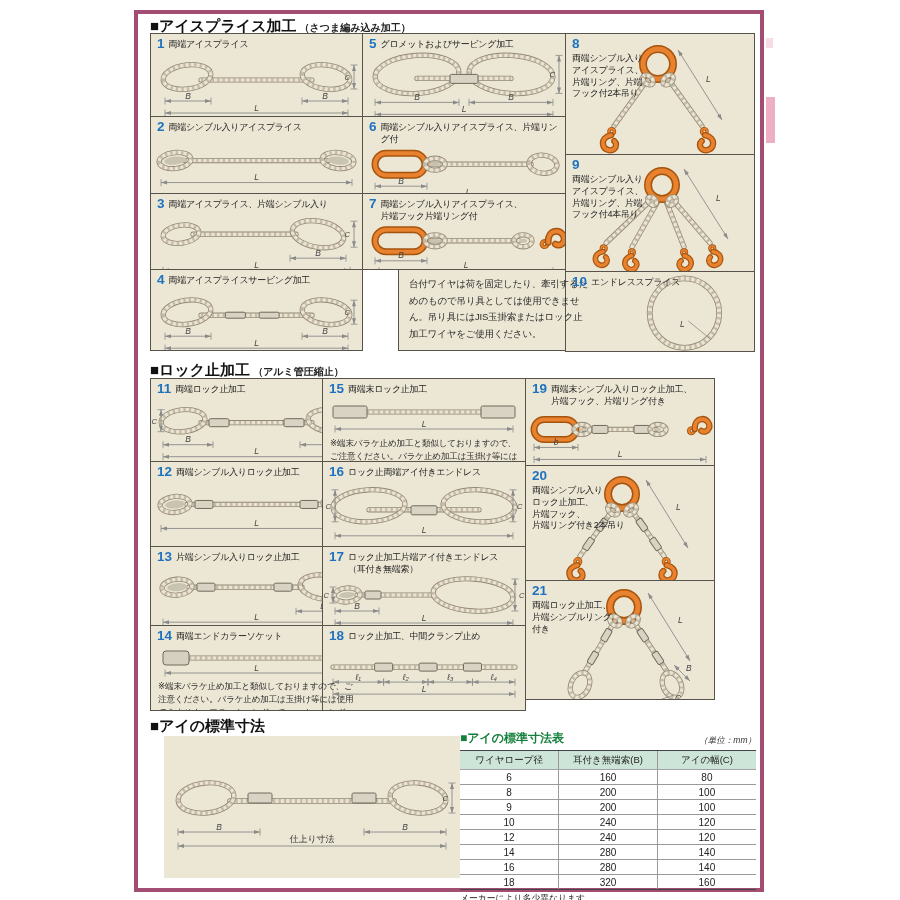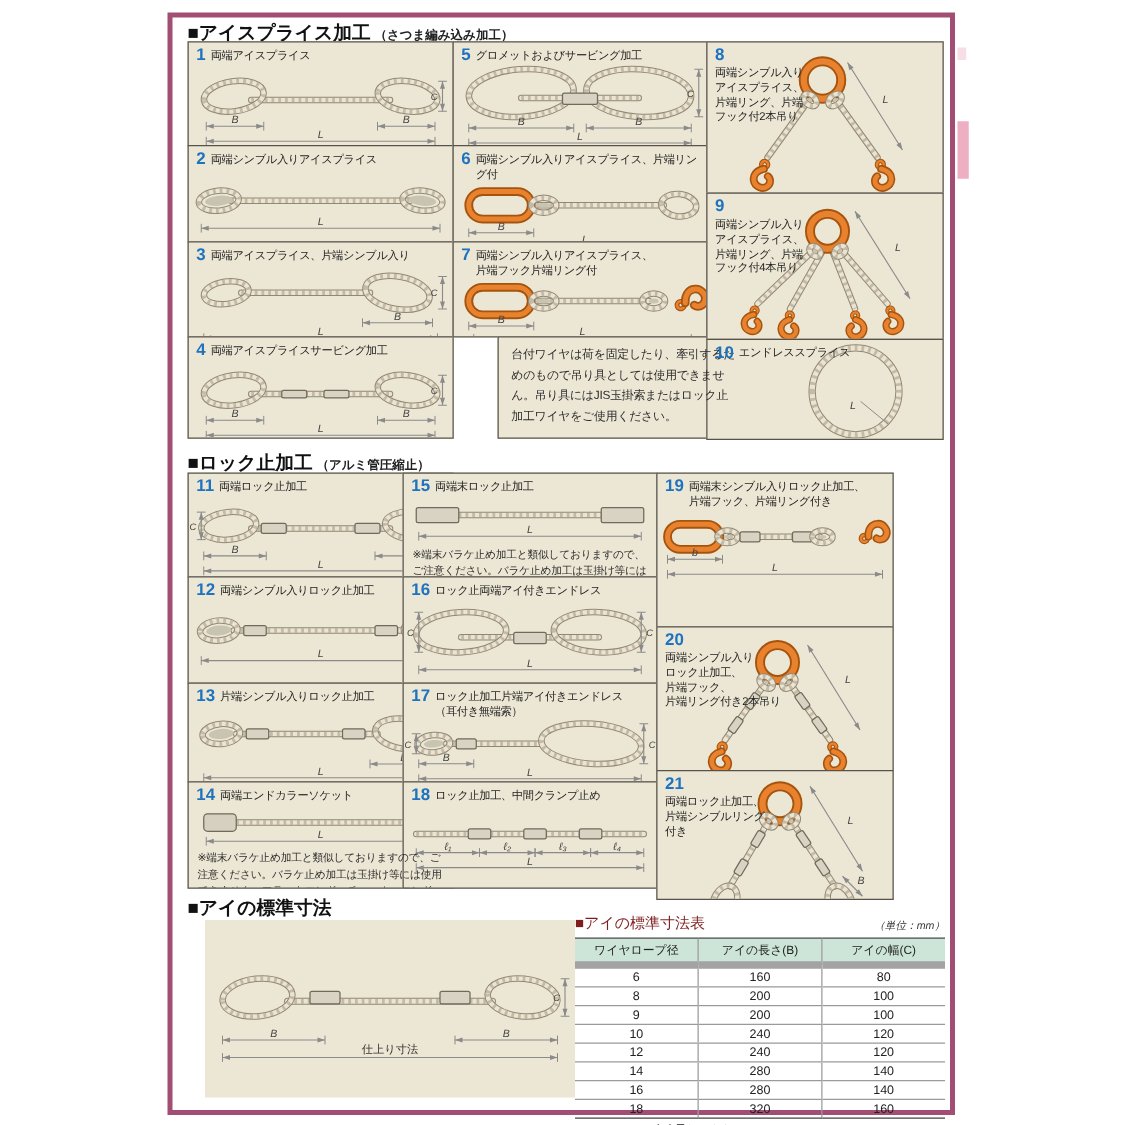--- a/index.html
+++ b/index.html
@@ -24,25 +24,25 @@
   .clabel{font-size:9px;letter-spacing:-0.3px;color:#1d1d1d;line-height:1.3;padding-top:2px;white-space:pre-line;}
   .cnote{position:relative;z-index:2;font-size:8.6px;color:#2c2c2c;line-height:1.5;padding:1px 7px 2px 7px;letter-spacing:-0.2px;}
   .note-only{display:flex;align-items:flex-start;margin-left:36px;}
   .note-only .cnote{font-size:9.5px;line-height:1.75;padding:6px 10px;}
   .cell svg{display:block;}
   svg.overlay{position:absolute;left:0;top:0;z-index:1;}
   .dia-box{position:absolute;background:#ece6d4;}
   .dia-box svg{display:block;}
   .tbl-wrap{position:absolute;}
   .tbl-title-row{display:flex;justify-content:space-between;align-items:flex-end;}
-  .tbl-title{font-weight:normal;font-size:12px;color:#7f1d1d;}
+  .tbl-title{font-weight:bold;font-size:12px;color:#15803d;}
   .tbl-unit{font-size:8.5px;color:#333;font-style:italic;}
   table{border-collapse:collapse;width:100%;margin-top:3px;}
   th{background:#cde5d8;font-size:9.5px;font-weight:normal;color:#222;padding:2.5px 0;
-     border-top:1.5px solid #444;border-bottom:6px solid #a3a3a3;}
+     border-top:1.5px solid #444;border-bottom:1px solid #a3a3a3;}
   td{font-size:10px;text-align:center;color:#222;padding:1.5px 0;border-bottom:1px solid #9a9a9a;}
   th + th, td + td{border-left:1px solid #9a9a9a;}
   tr:last-child td{border-bottom:1.2px solid #444;}
   .tbl-foot{font-size:8.8px;color:#222;margin-top:3px;}
   svg text{font-family:"Liberation Sans","DejaVu Sans",sans-serif;}
 </style>
 </head>
 <body>
 
 <div class="frame">
@@ -773,21 +773,21 @@
               <line x1="10" y1="51.12" x2="192" y2="51.12" stroke="#8a8a8a" stroke-width="0.9"></line>
               <line x1="10" y1="47.62" x2="10" y2="54.62" stroke="#8a8a8a" stroke-width="0.8"></line>
               <line x1="192" y1="47.62" x2="192" y2="54.62" stroke="#8a8a8a" stroke-width="0.8"></line>
               <polygon points="0,0 6,-2 6,2" fill="#8a8a8a" transform="translate(10 51.12) rotate(0)"></polygon>
               <polygon points="0,0 6,-2 6,2" fill="#8a8a8a" transform="translate(192 51.12) rotate(180)"></polygon>
               <text x="101" y="48.62" font-size="8.5" text-anchor="middle" fill="#444" font-style="italic">L</text>
             </svg>
           </div>
         </div>
         <div class="gcol" style="width: 190px;">
-          <div class="cell" style="width: 190px; height: 124px;">
+          <div class="cell" style="width: 190px; height: 88px;">
             <div class="chead">
               <span class="cnum">19</span>
               <span class="clabel">両端末シンブル入りロック止加工、
 片端フック、片端リング付き</span>
             </div>
             <svg width="188" height="66">
               <path d="M58,22.44 L130,22.44" fill="none" stroke="#8f8874" stroke-width="5.2" stroke-linecap="round"></path>
               <path d="M58,22.44 L130,22.44" fill="none" stroke="#ece4d0" stroke-width="3.6" stroke-linecap="round"></path>
               <path d="M58,22.44 L130,22.44" fill="none" stroke="#9a9280" stroke-width="3.6" stroke-dasharray="2.2 3.2" opacity="0.5"></path>
               <rect x="8" y="12.440000000000001" width="42" height="20" rx="10" fill="none" stroke="#a5540e" stroke-width="7"></rect>
@@ -870,21 +870,21 @@
                 <circle cx="0" cy="1.5" r="2.6" fill="none" stroke="#e8822e" stroke-width="1.8"></circle>
                 <path d="M0,5 C5,7 7.5,11 6,15 C4.5,19.5 -2,21 -5,17.5 C-7.2,15 -6.5,11.5 -4,10" fill="none" stroke="#a5540e" stroke-width="6" stroke-linecap="round"></path>
                 <path d="M0,5 C5,7 7.5,11 6,15 C4.5,19.5 -2,21 -5,17.5 C-7.2,15 -6.5,11.5 -4,10" fill="none" stroke="#e8822e" stroke-width="3.6" stroke-linecap="round"></path>
               </g>
               <line x1="120" y1="14" x2="162" y2="82" stroke="#8a8a8a" stroke-width="0.9"></line>
               <polygon points="0,0 6,-2 6,2" fill="#8a8a8a" transform="translate(120 14) rotate(58.29857033049428)"></polygon>
               <polygon points="0,0 6,-2 6,2" fill="#8a8a8a" transform="translate(162 82) rotate(238.29857033049427)"></polygon>
               <text x="150" y="44" font-size="8.5" text-anchor="start" fill="#444" font-style="italic">L</text>
             </svg>
           </div>
-          <div class="cell" style="width: 190px; height: 104px;">
+          <div class="cell" style="width: 190px; height: 120px;">
             <div class="chead block">
               <span class="cnum">21</span>
               <span class="clabel" style="width: 104px;">両端ロック止加工、
 片端シンブルリング
 付き</span>
             </div>
             <svg class="overlay" width="188" height="122">
               <path d="M90,38 L58,92" fill="none" stroke="#8f8874" stroke-width="5.2" stroke-linecap="round"></path>
               <path d="M90,38 L58,92" fill="none" stroke="#ece4d0" stroke-width="3.6" stroke-linecap="round"></path>
               <path d="M90,38 L58,92" fill="none" stroke="#9a9280" stroke-width="3.6" stroke-dasharray="2.2 3.2" opacity="0.5"></path>
@@ -982,21 +982,21 @@
     </div>
     <div class="tbl-wrap" style="left:322px;top:716px;width:296px">
       <div class="tbl-title-row">
         <span class="tbl-title">■アイの標準寸法表</span>
         <span class="tbl-unit">（単位：mm）</span>
       </div>
       <table>
         <thead>
             <tr id="thr">
               <th style="width: 33.3%;">ワイヤロープ径</th>
-              <th style="width: 33.3%;">アイの長さ(B)</th>
+              <th style="width: 33.3%;">耳付き無端索(B)</th>
               <th style="width: 33.3%;">アイの幅(C)</th>
             </tr>
           </thead>
         <tbody id="tbody">
             <tr>
               <td>6</td>
               <td>160</td>
               <td>80</td>
             </tr>
             <tr>

